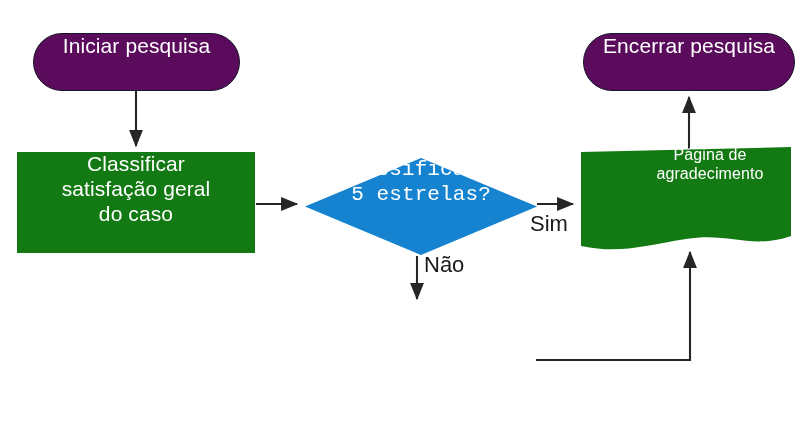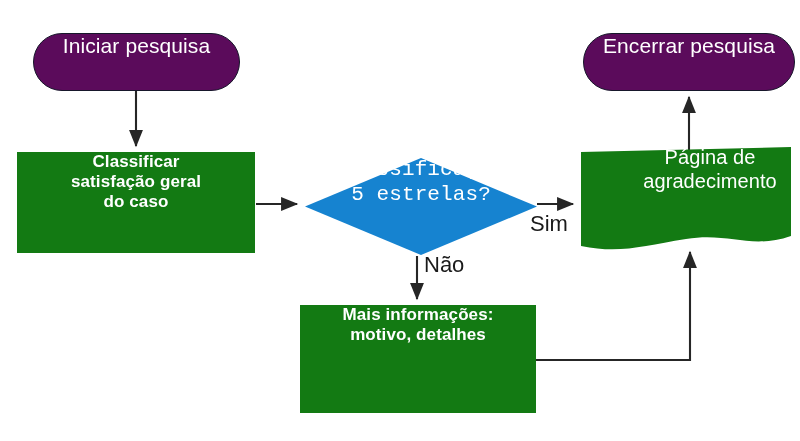--- a/index.html
+++ b/index.html
@@ -22,35 +22,35 @@
   
   .terminator{
     background:#5b0b5b;
     border:1.6px solid #17172b;
     border-radius:999px;
   }
   .terminator .label{font-size:21px;}
 
   
   .process{background:#137a13;}
-  .process .label{font-size:17px;font-weight:bold;}
+  .process .label{font-size:21px;}
 
   
   .decision{background:transparent;font-family:Liberation Mono, monospace;}
   .decision .diamond-fill{
     position:absolute;left:0;top:0;width:100%;height:100%;
     background:#1683d0;
     clip-path:polygon(50% 0%,100% 50%,50% 100%,0% 50%);
   }
   .decision .label{position:relative;z-index:2;font-size:21px;}
 
   
   .document{background:transparent;}
   .document .doc-fill{position:absolute;left:0;top:0;width:100%;height:100%;}
-  .document .label{position:relative;z-index:2;font-size:20px;margin-bottom:10px;margin-left:48px;}
+  .document .label{position:relative;z-index:2;font-size:16px;margin-bottom:10px;margin-left:48px;}
 
   .edge-label{
     position:absolute;color:#1a1a1a;font-size:22px;
     font-family:"Liberation Sans", sans-serif;white-space:nowrap;
   }
 </style>
 </head>
 <body>
 
 <div id="canvas">
@@ -104,24 +104,20 @@
   </div>
 
   <div class="node document" style="left:580px;top:146px;width:212px;height:108px;">
     <svg class="doc-fill" viewBox="0 0 212 108" preserveAspectRatio="none" xmlns="http://www.w3.org/2000/svg">
       <path d="M1,6 L211,1 L211,90 C170,104 150,86 106,93 C62,100 40,108 1,100 Z" fill="#137a13"></path>
     </svg>
     <span class="label">Página de
 agradecimento</span>
   </div>
 
-  <div class="node process" style="left:300px;top:305px;width:236px;height:108px;">
-    <span class="label">Mais informações:
-motivo, detalhes</span>
-  </div>
 
   <div class="node terminator" style="left:583px;top:33px;width:212px;height:58px;">
     <span class="label">Encerrar pesquisa</span>
   </div>
 
   <span class="edge-label" style="left:530px;top:211px;">Sim</span>
 
   <span class="edge-label" style="left:424px;top:252px;">Não</span>
 
 </div>

